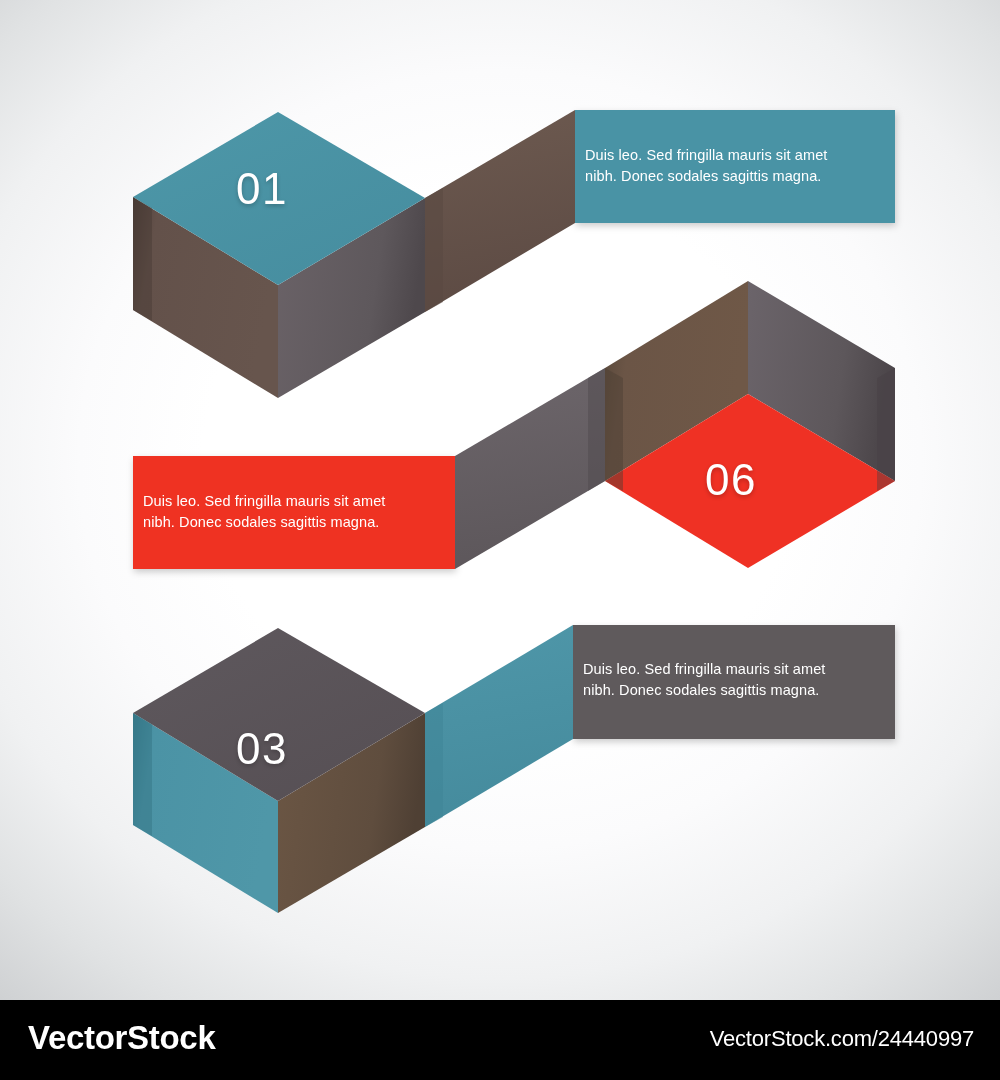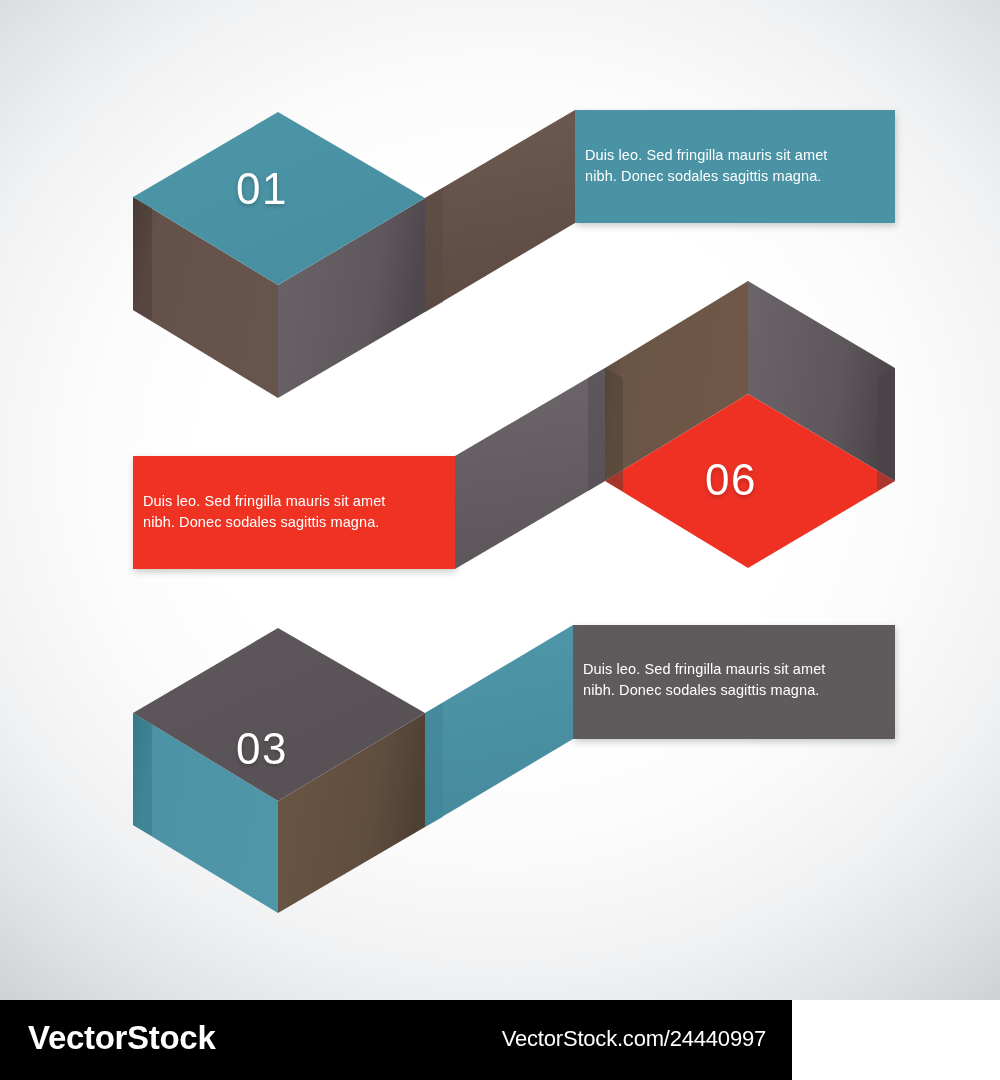--- a/index.html
+++ b/index.html
@@ -56,21 +56,21 @@
     font-weight: 300;
     letter-spacing: 1.5px;
     text-shadow: 0 2px 4px rgba(0,0,0,.22);
     pointer-events: none;
   }
   
   #footer {
     position: absolute;
     left: 0;
     top: 1000px;
-    width: 792px;
+    width: 1000px;
     height: 80px;
     background: #000000;
   }
   #brand {
     position: absolute;
     left: 28px;
     top: 19px;
     color: #ffffff;
     font-size: 33px;
     font-weight: 700;

